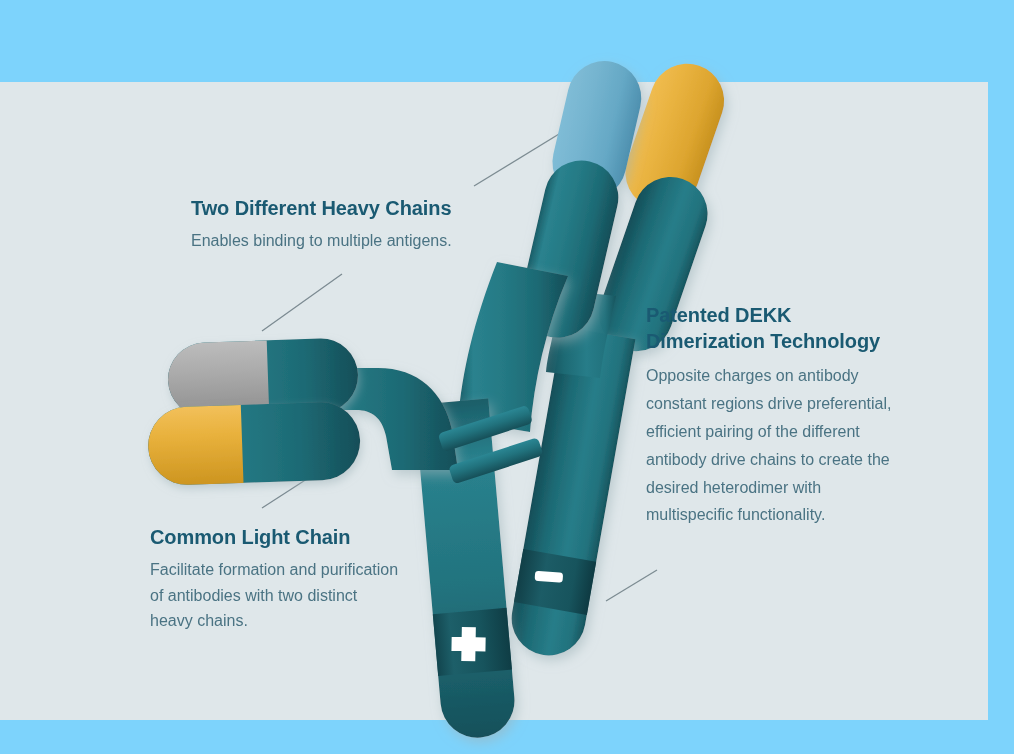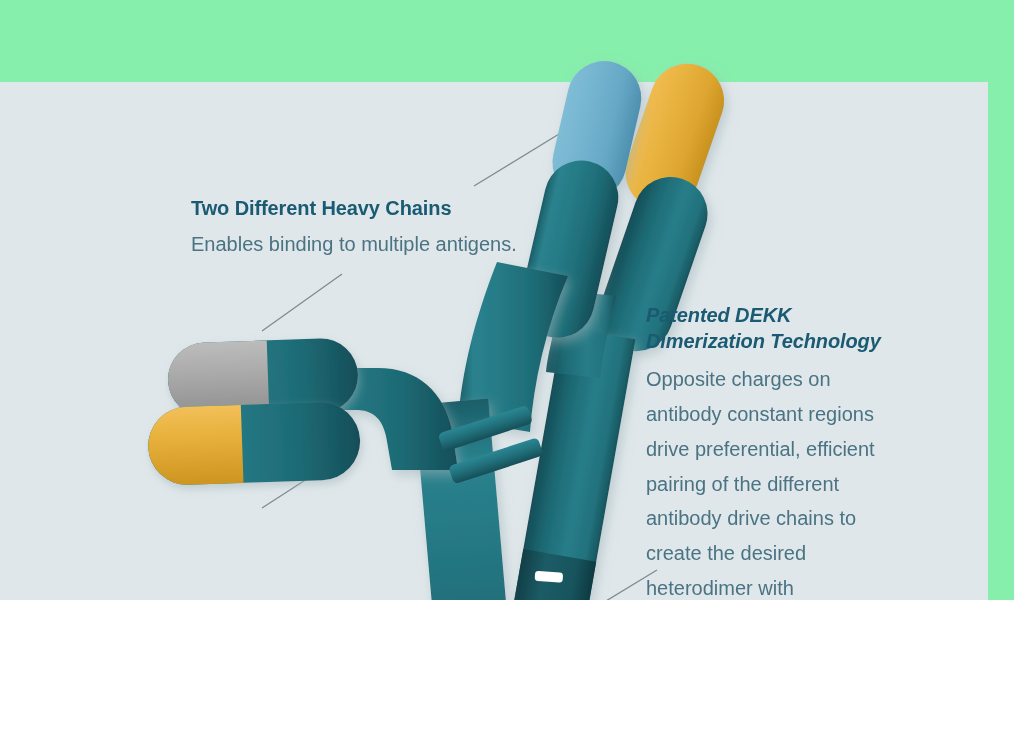--- a/index.html
+++ b/index.html
@@ -7,23 +7,23 @@
     padding: 0;
     background: #ffffff;
   }
   body {
     font-family: "Liberation Sans", sans-serif;
     -webkit-font-smoothing: antialiased;
   }
   #stage {
     position: relative;
     width: 1014px;
-    height: 600px;
+    height: 754px;
     overflow: hidden;
-    background: #86efac;
+    background: #7dd3fc;
   }
   #panel {
     position: absolute;
     left: 0;
     top: 82px;
     width: 988px;
     height: 638px;
     background: #dfe7ea;
   }
   #figure {
@@ -40,21 +40,21 @@
   .callout h3 {
     margin: 0 0 6px 0;
     font-size: 20px;
     font-weight: bold;
     line-height: 1.28;
     color: #1a5a72;
     letter-spacing: -0.1px;
   }
   .callout p {
     margin: 0;
-    font-size: 20px;
+    font-size: 16px;
     line-height: 1.62;
     color: #4a7383;
     font-weight: normal;
   }
   #callout-heavy-chains {
     left: 191px;
     top: 196px;
     width: 330px;
   }
   #callout-light-chain {
@@ -62,21 +62,20 @@
     top: 525px;
     width: 250px;
   }
   #callout-dekk {
     left: 646px;
     top: 303px;
     width: 262px;
   }
   #callout-dekk h3 {
     margin-bottom: 8px;
-    font-style: italic;
   }
   #callout-dekk p {
     line-height: 1.74;
   }
 </style>
 </head>
 <body>
 
 <div id="stage">
 
@@ -269,19 +268,23 @@
         <rect x="446" y="452" width="94" height="19" rx="5" fill="url(#bridgeGrad)"></rect>
       </g>
     </g>
   </svg>
 
   <div class="callout" id="callout-heavy-chains">
     <h3>Two Different Heavy Chains</h3>
     <p>Enables binding to multiple antigens.</p>
   </div>
 
+  <div class="callout" id="callout-light-chain">
+    <h3>Common Light Chain</h3>
+    <p>Facilitate formation and purification of antibodies with two distinct heavy chains.</p>
+  </div>
 
   <div class="callout" id="callout-dekk">
     <h3>Patented DEKK Dimerization Technology</h3>
     <p>Opposite charges on antibody constant regions drive preferential, efficient pairing of the different antibody drive chains to create the desired heterodimer with multispecific functionality.</p>
   </div>
 
 </div>
 
 </body></html>

